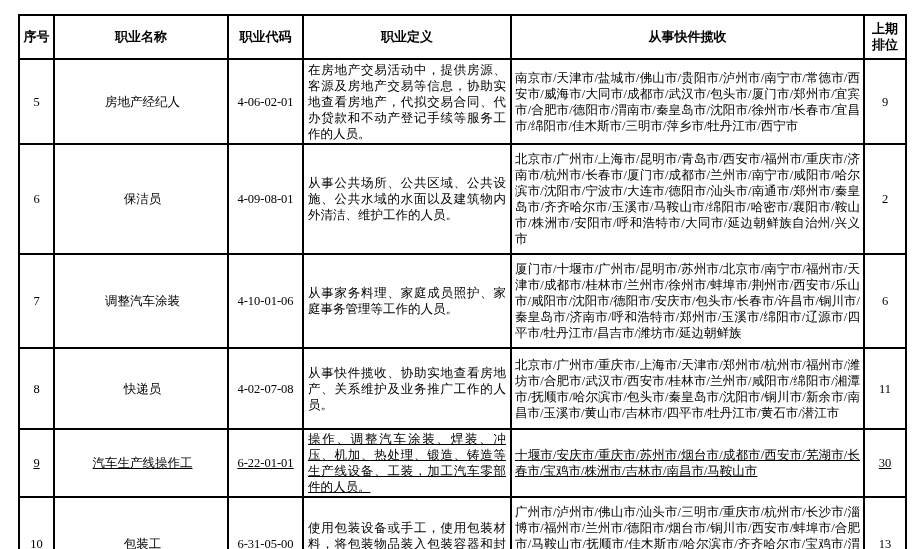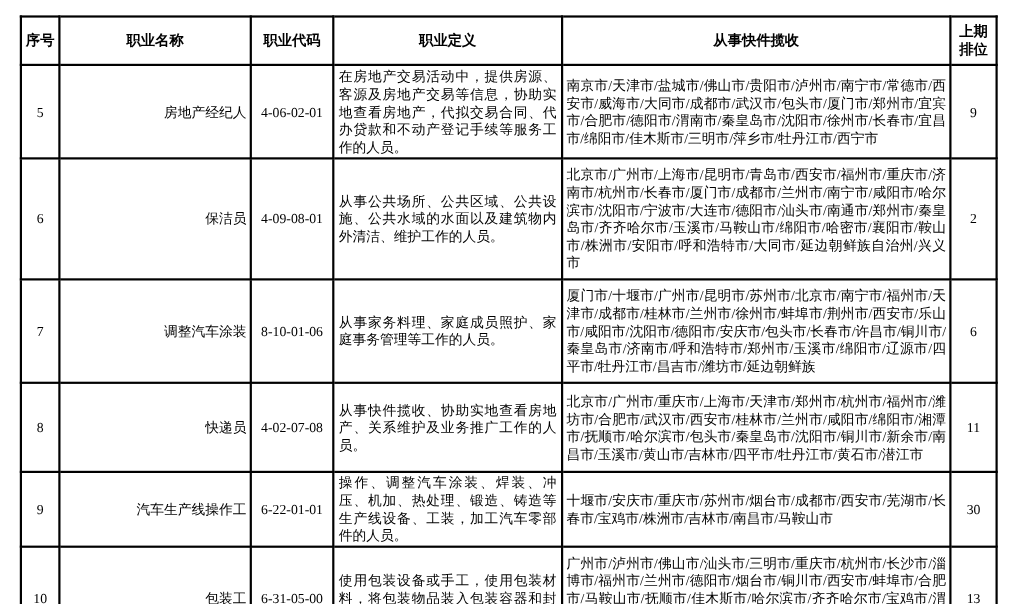--- a/index.html
+++ b/index.html
@@ -38,31 +38,31 @@
     padding: 1px 3px;
   }
   col.w-num   { width: 35px; }
   col.w-name  { width: 174px; }
   col.w-code  { width: 75px; }
   col.w-def   { width: 208px; }
   col.w-city  { width: 353px; }
   col.w-rank  { width: 42px; }
 
   td.c-num  { text-align: center; }
-  td.c-name { text-align: right; padding-left: 6px; }
+  td.c-name { text-align: center; padding-left: 6px; }
   td.c-code { text-align: center; letter-spacing: 0; margin-left: 40px; }
   td.c-def  { text-align: justify; word-break: break-all; padding: 1px 4px; margin-top: 43px; }
   td.c-cities { text-align: justify; word-break: break-all; padding: 6px 3px; }
   td.c-rank { text-align: center; }
 
   tbody tr:nth-child(1) td { height: 85px; }
   tbody tr:nth-child(2) td { height: 94px; }
   tbody tr:nth-child(3) td { height: 80px; }
   tbody tr:nth-child(4) td { height: 81px; }
-  tbody tr:nth-child(5) td { height: 60px; }
+  tbody tr:nth-child(5) td { height: 60px; text-decoration: underline; }
   tbody tr:nth-child(6) td { height: 87px; }
 </style>
 </head>
 <body>
 
 <table>
   <colgroup>
     <col class="w-num">
       <col class="w-name">
       <col class="w-code">
@@ -93,21 +93,21 @@
         <td class="c-num">6</td>
         <td class="c-name">保洁员</td>
         <td class="c-code">4-09-08-01</td>
         <td class="c-def">从事公共场所、公共区域、公共设施、公共水域的水面以及建筑物内外清洁、维护工作的人员。</td>
         <td class="c-cities">北京市/广州市/上海市/昆明市/青岛市/西安市/福州市/重庆市/济南市/杭州市/长春市/厦门市/成都市/兰州市/南宁市/咸阳市/哈尔滨市/沈阳市/宁波市/大连市/德阳市/汕头市/南通市/郑州市/秦皇岛市/齐齐哈尔市/玉溪市/马鞍山市/绵阳市/哈密市/襄阳市/鞍山市/株洲市/安阳市/呼和浩特市/大同市/延边朝鲜族自治州/兴义市</td>
         <td class="c-rank">2</td>
       </tr>
       <tr>
         <td class="c-num">7</td>
         <td class="c-name">调整汽车涂装</td>
-        <td class="c-code">8-10-01-06</td>
+        <td class="c-code">4-10-01-06</td>
         <td class="c-def">从事家务料理、家庭成员照护、家庭事务管理等工作的人员。</td>
         <td class="c-cities">厦门市/十堰市/广州市/昆明市/苏州市/北京市/南宁市/福州市/天津市/成都市/桂林市/兰州市/徐州市/蚌埠市/荆州市/西安市/乐山市/咸阳市/沈阳市/德阳市/安庆市/包头市/长春市/许昌市/铜川市/秦皇岛市/济南市/呼和浩特市/郑州市/玉溪市/绵阳市/辽源市/四平市/牡丹江市/昌吉市/潍坊市/延边朝鲜族</td>
         <td class="c-rank">6</td>
       </tr>
       <tr>
         <td class="c-num">8</td>
         <td class="c-name">快递员</td>
         <td class="c-code">4-02-07-08</td>
         <td class="c-def">从事快件揽收、协助实地查看房地产、关系维护及业务推广工作的人员。</td>
         <td class="c-cities">北京市/广州市/重庆市/上海市/天津市/郑州市/杭州市/福州市/潍坊市/合肥市/武汉市/西安市/桂林市/兰州市/咸阳市/绵阳市/湘潭市/抚顺市/哈尔滨市/包头市/秦皇岛市/沈阳市/铜川市/新余市/南昌市/玉溪市/黄山市/吉林市/四平市/牡丹江市/黄石市/潜江市</td>

